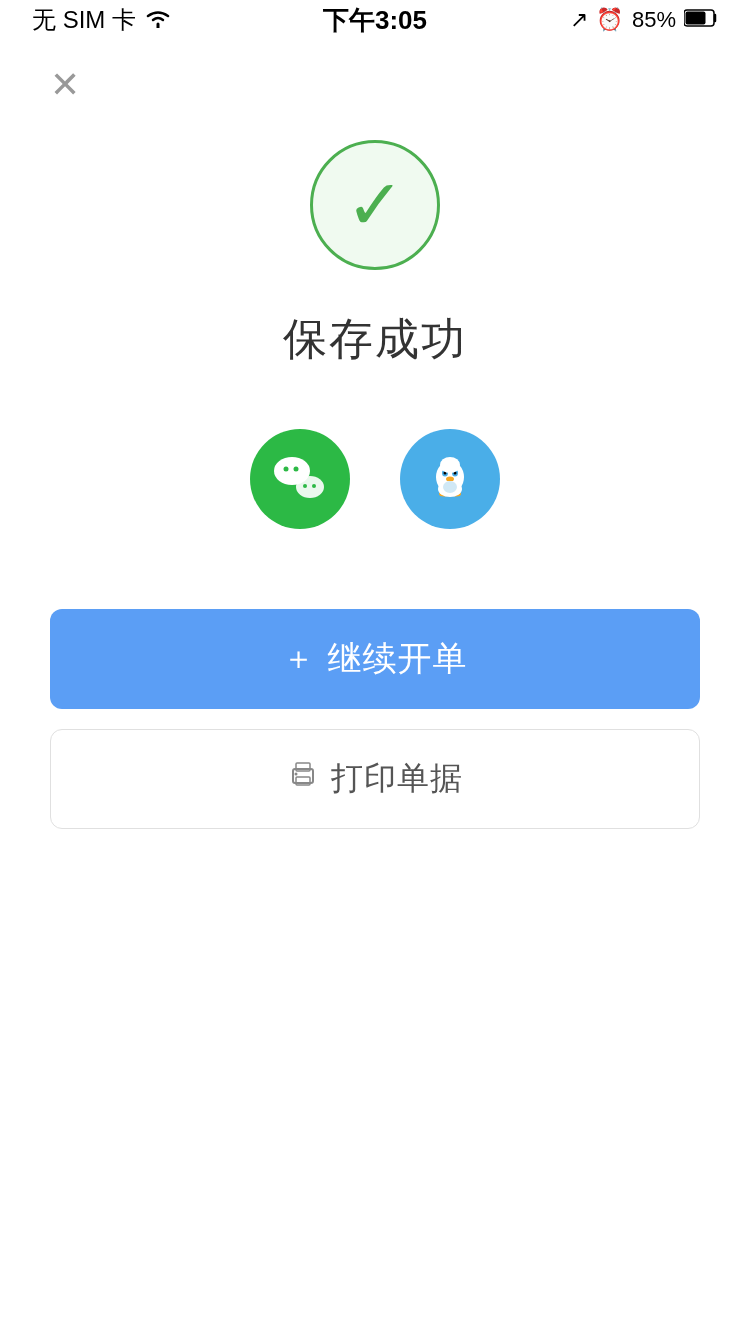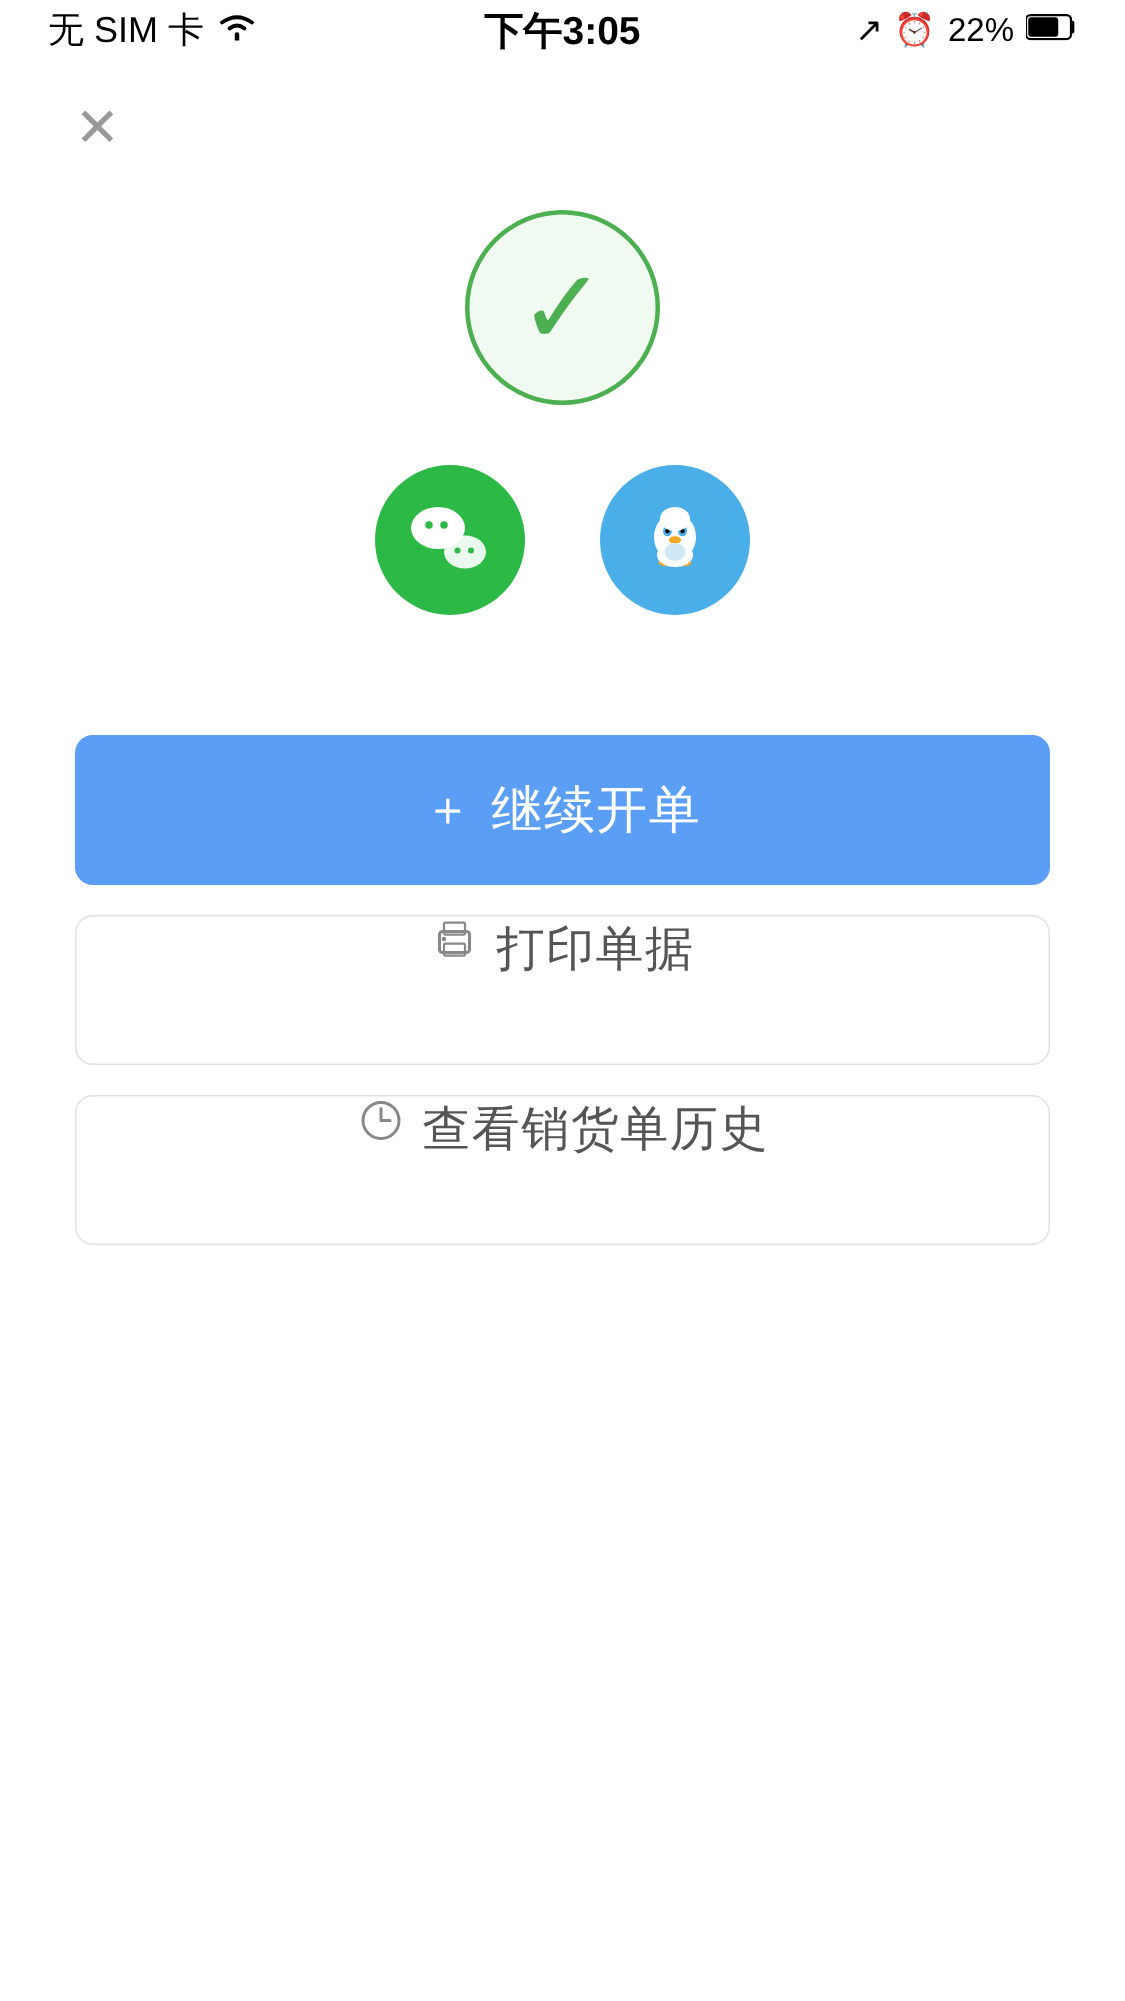--- a/index.html
+++ b/index.html
@@ -192,21 +192,21 @@
       width: 100%;
       height: 100px;
       border-radius: 12px;
       background: #ffffff;
       border: 1px solid #e0e0e0;
       color: #555;
       font-size: 32px;
       font-weight: 400;
       cursor: pointer;
       display: flex;
-      align-items: flex-start;
+      align-items: center;
       justify-content: center;
       gap: 12px;
       letter-spacing: 1px;
     }
 
     .btn-icon {
       font-size: 32px;
       color: inherit;
     }
 
@@ -232,41 +232,42 @@
         <path d="M14 16 L14 20" stroke="#000" stroke-width="3" stroke-linecap="round"></path>
         <path d="M9 12 Q14 8 19 12" fill="none" stroke="#000" stroke-width="2.5" stroke-linecap="round"></path>
         <path d="M4 8 Q14 1 24 8" fill="none" stroke="#000" stroke-width="2.5" stroke-linecap="round"></path>
       </svg>
     </span>
   </div>
   <div class="status-center">下午3:05</div>
   <div class="status-right">
     <span>↗</span>
     <span>⏰</span>
-    <span>22%</span>
+    <span>85%</span>
     <span>
       <svg width="34" height="18" viewBox="0 0 34 18">
         <rect x="0" y="1" width="30" height="16" rx="3" ry="3" fill="none" stroke="#000" stroke-width="1.5"></rect>
         <rect x="1.5" y="2.5" width="20" height="13" rx="2" ry="2" fill="#000"></rect>
         <path d="M31 6 L31 12" stroke="#000" stroke-width="2.5" stroke-linecap="round"></path>
       </svg>
     </span>
   </div>
 </div>
 
 <div class="close-button">
   <span class="close-x">✕</span>
 </div>
 
 <div class="main-content">
 
   <div class="success-circle">
     <span class="checkmark">✓</span>
   </div>
 
+  <div class="success-title">保存成功</div>
 
 
   <div class="share-icons">
 
     <button class="share-icon-btn wechat-btn">
       <svg class="wechat-svg" viewBox="0 0 60 60">
 
         <ellipse cx="22" cy="22" rx="18" ry="14" fill="white" opacity="1"></ellipse>
 
         <circle cx="16" cy="20" r="2.5" fill="#2cb945"></circle>
@@ -316,25 +317,16 @@
         <svg width="32" height="32" viewBox="0 0 32 32" fill="none">
           <rect x="6" y="10" width="20" height="14" rx="2" stroke="#888" stroke-width="2"></rect>
           <rect x="9" y="4" width="14" height="8" rx="1" stroke="#888" stroke-width="1.5"></rect>
           <rect x="9" y="18" width="14" height="8" rx="1" stroke="#888" stroke-width="1.5"></rect>
           <circle cx="9" cy="15" r="1.5" fill="#888"></circle>
         </svg>
       </span>
       <span>打印单据</span>
     </button>
 
-    <button class="btn-secondary">
-      <span class="btn-icon">
-        <svg width="32" height="32" viewBox="0 0 32 32" fill="none">
-          <circle cx="16" cy="16" r="12" stroke="#888" stroke-width="2"></circle>
-          <path d="M16 8 L16 16 L22 16" stroke="#888" stroke-width="2" stroke-linecap="round" stroke-linejoin="round"></path>
-        </svg>
-      </span>
-      <span>查看销货单历史</span>
-    </button>
 
   </div>
 
 </div>
 
 </body></html>

